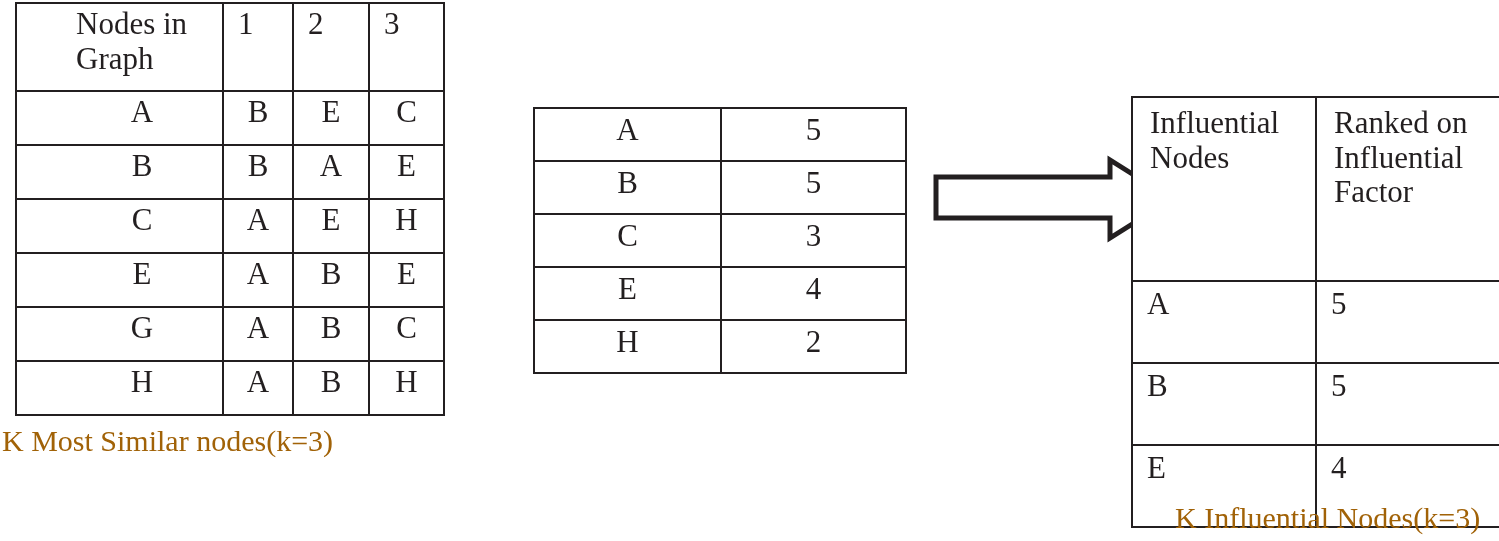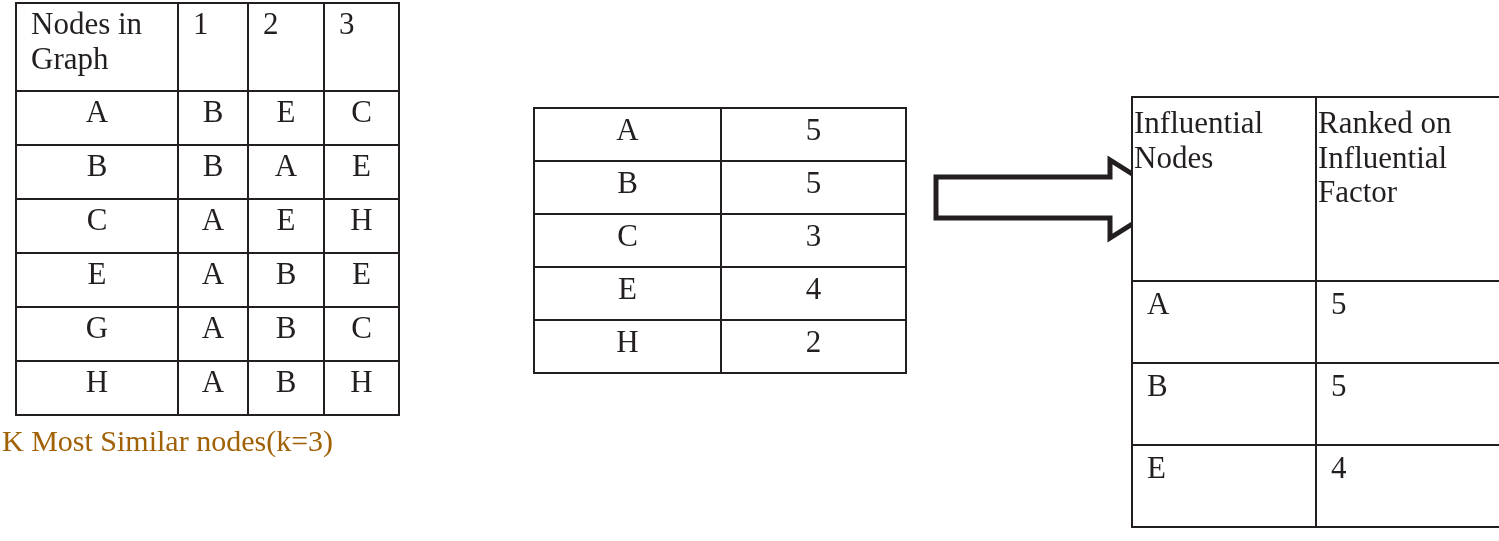--- a/index.html
+++ b/index.html
@@ -34,21 +34,21 @@
   }
 
   
   #table-similar {
     left: 15px;
     top: 2px;
     width: 375px;
   }
   #table-similar td { height: 52px; }
   #table-similar tr.hdr td { height: 86px; }
-  #table-similar .c0 { width: 160px; }
+  #table-similar .c0 { width: 160px; padding-left: 45px; }
   #table-similar .c1 { width: 68px; }
   #table-similar .c2 { width: 74px; }
   #table-similar .c3 { width: 73px; }
   #table-similar .hdr .c0 .cell-txt {
     text-align: left;
     font-size: 31px;
     padding: 3px 0 0 14px;
   }
   #table-similar .hdr .cnum .cell-txt {
     text-align: left;
@@ -88,21 +88,21 @@
     top: 96px;
     width: 366px;
   }
   #table-influential td { height: 80px; }
   #table-influential tr.hdr td { height: 182px; }
   #table-influential .c0 { width: 182px; }
   #table-influential .c1 { width: 184px; }
   #table-influential .hdr .cell-txt {
     text-align: left;
     font-size: 31px;
-    padding: 8px 0 0 1px;
+    padding: 8px 0 0 17px;
   }
   #table-influential .body .cell-txt {
     text-align: left;
     font-size: 31px;
     padding: 5px 0 0 14px;
   }
 
   
   .caption {
     position: absolute;
@@ -314,14 +314,15 @@
       <td class="c0">
             <span class="cell-txt">E</span>
           </td>
       <td class="c1">
             <span class="cell-txt">4</span>
           </td>
     </tr>
   </tbody>
     </table>
 
+  <div class="caption" id="caption-influential">K Influential Nodes(k=3)</div>
 
 </div>
 
 </body></html>

